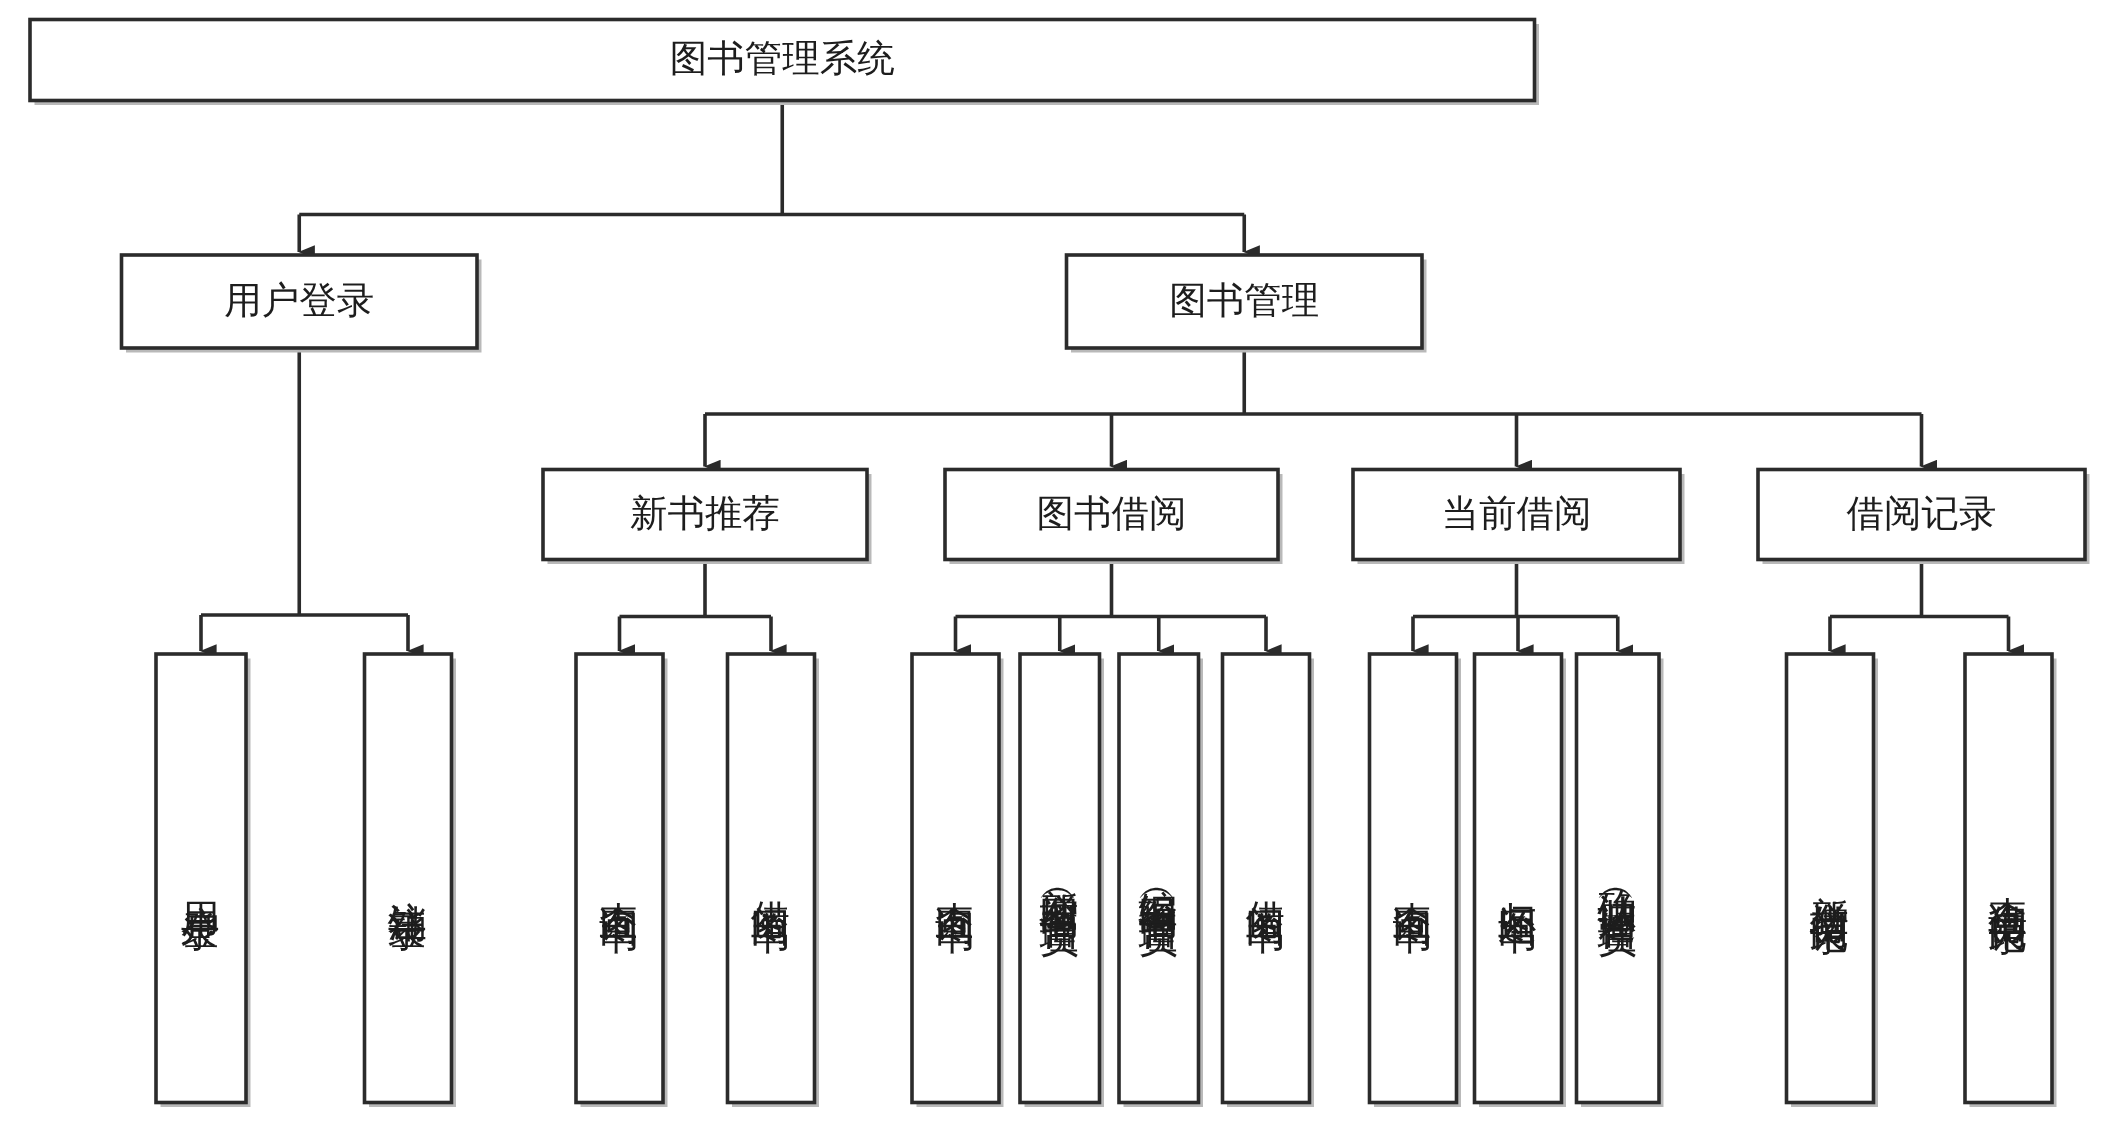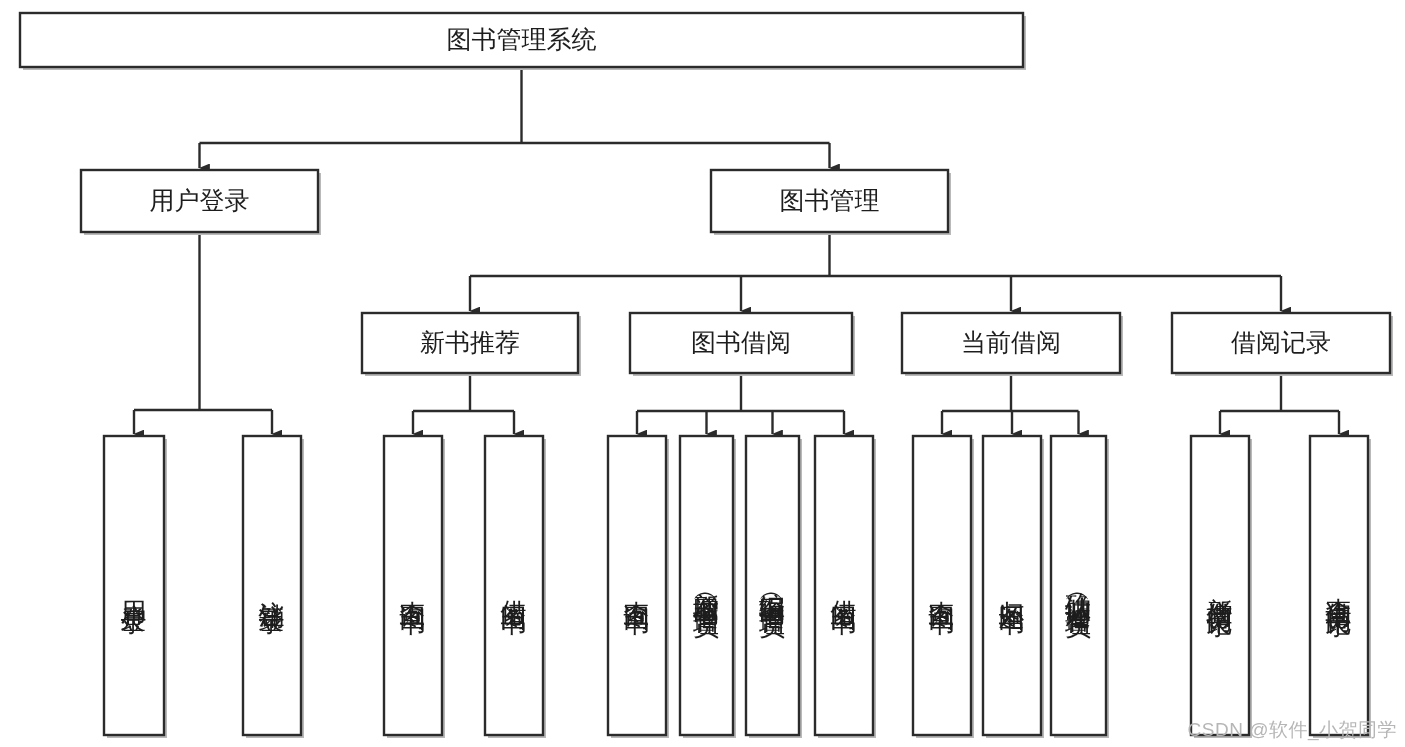--- a/index.html
+++ b/index.html
@@ -209,14 +209,13 @@
         <div class="leaf-label">确认归还（管理员）</div>
       </div>
       <div class="leaf-label-wrap" style="left: 1191px; top: 436px; width: 58px; height: 299px;">
         <div class="leaf-label">新增借阅记录</div>
       </div>
       <div class="leaf-label-wrap" style="left: 1310px; top: 436px; width: 58px; height: 299px;">
         <div class="leaf-label">查询借阅记录</div>
       </div>
     </div>
 
-  <div class="watermark">CSDN @软件_小贺同学</div>
 </div>
 
 </body></html>

